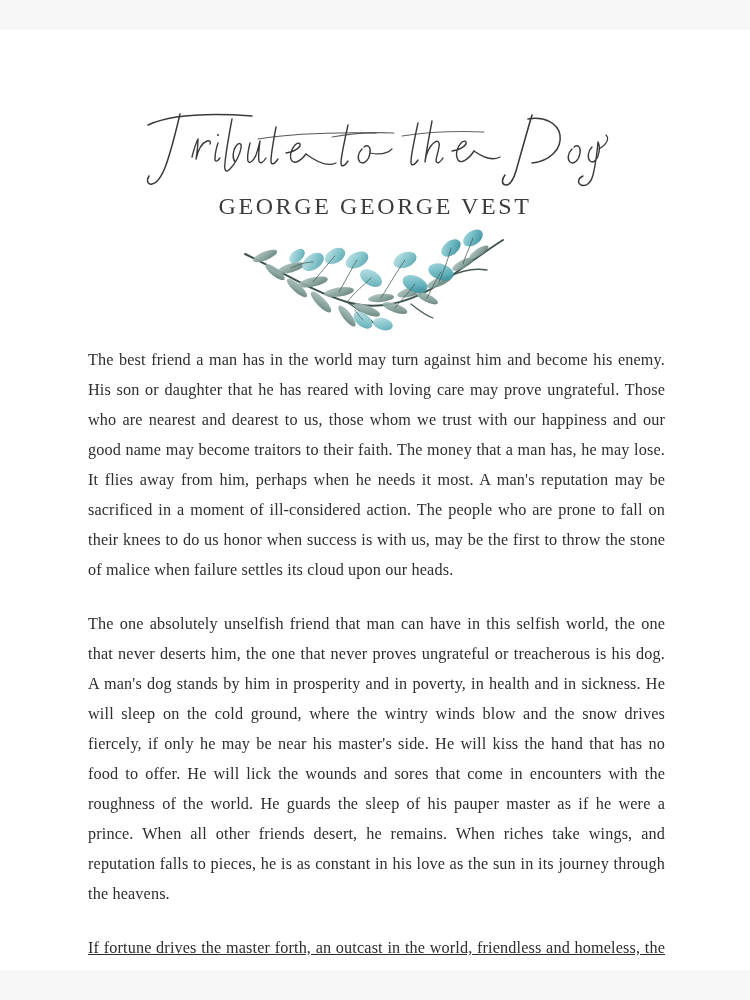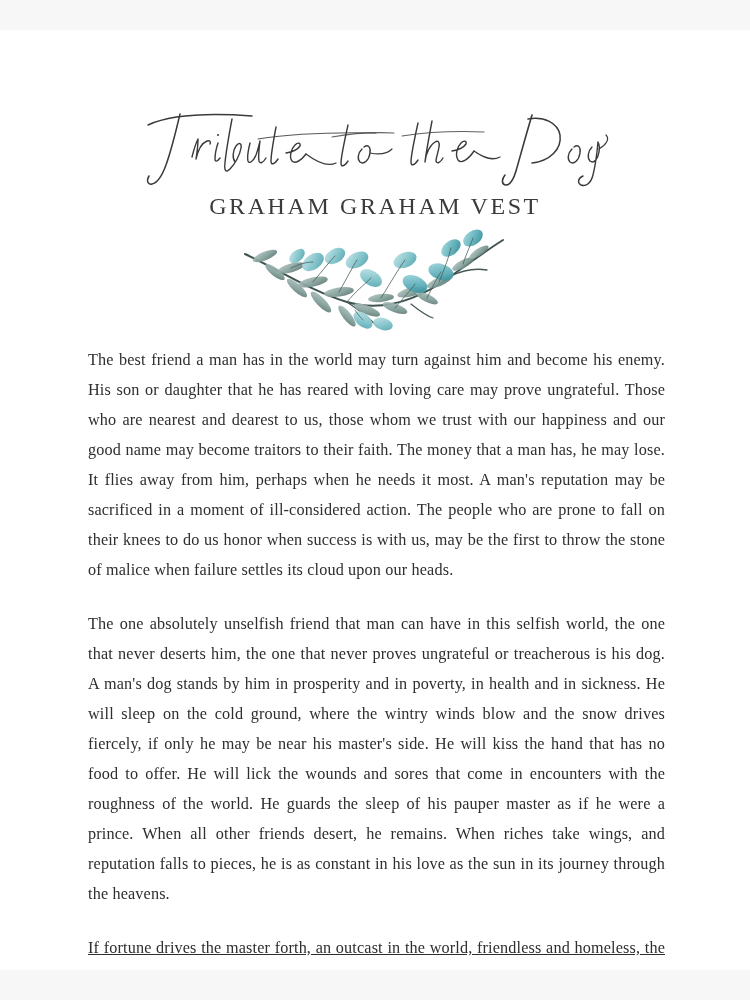--- a/index.html
+++ b/index.html
@@ -152,21 +152,21 @@
 
           <path d="M432,44 C428,48 427,54 430,57 C434,60 439,55 440,48 C441,42 438,39 434,42" stroke-width="1.4"></path>
 
           <path d="M452,42 C448,46 447,53 450,56 C454,59 458,54 459,47 C460,42 459,39 458,37 C457,48 455,62 453,70 C451,78 446,82 441,80 C437,78 438,73 443,71" stroke-width="1.4"></path>
 
           <path d="M459,44 C466,40 470,34 466,30" stroke-width="1.2"></path>
         </g>
       </svg>
     </div>
 
-    <div class="author">GRAHAM GRAHAM VEST</div>
+    <div class="author">GEORGE GEORGE VEST</div>
 
     <div class="ornament">
       <svg width="280" height="105" viewBox="0 0 280 105" xmlns="http://www.w3.org/2000/svg">
         <defs>
           <linearGradient id="leafTeal" x1="0" y1="0" x2="1" y2="1">
             <stop offset="0%" stop-color="#a9dbe2"></stop>
             <stop offset="55%" stop-color="#5fb0bb"></stop>
             <stop offset="100%" stop-color="#2f8793"></stop>
           </linearGradient>
           <linearGradient id="leafTealSoft" x1="0" y1="0" x2="1" y2="1">

